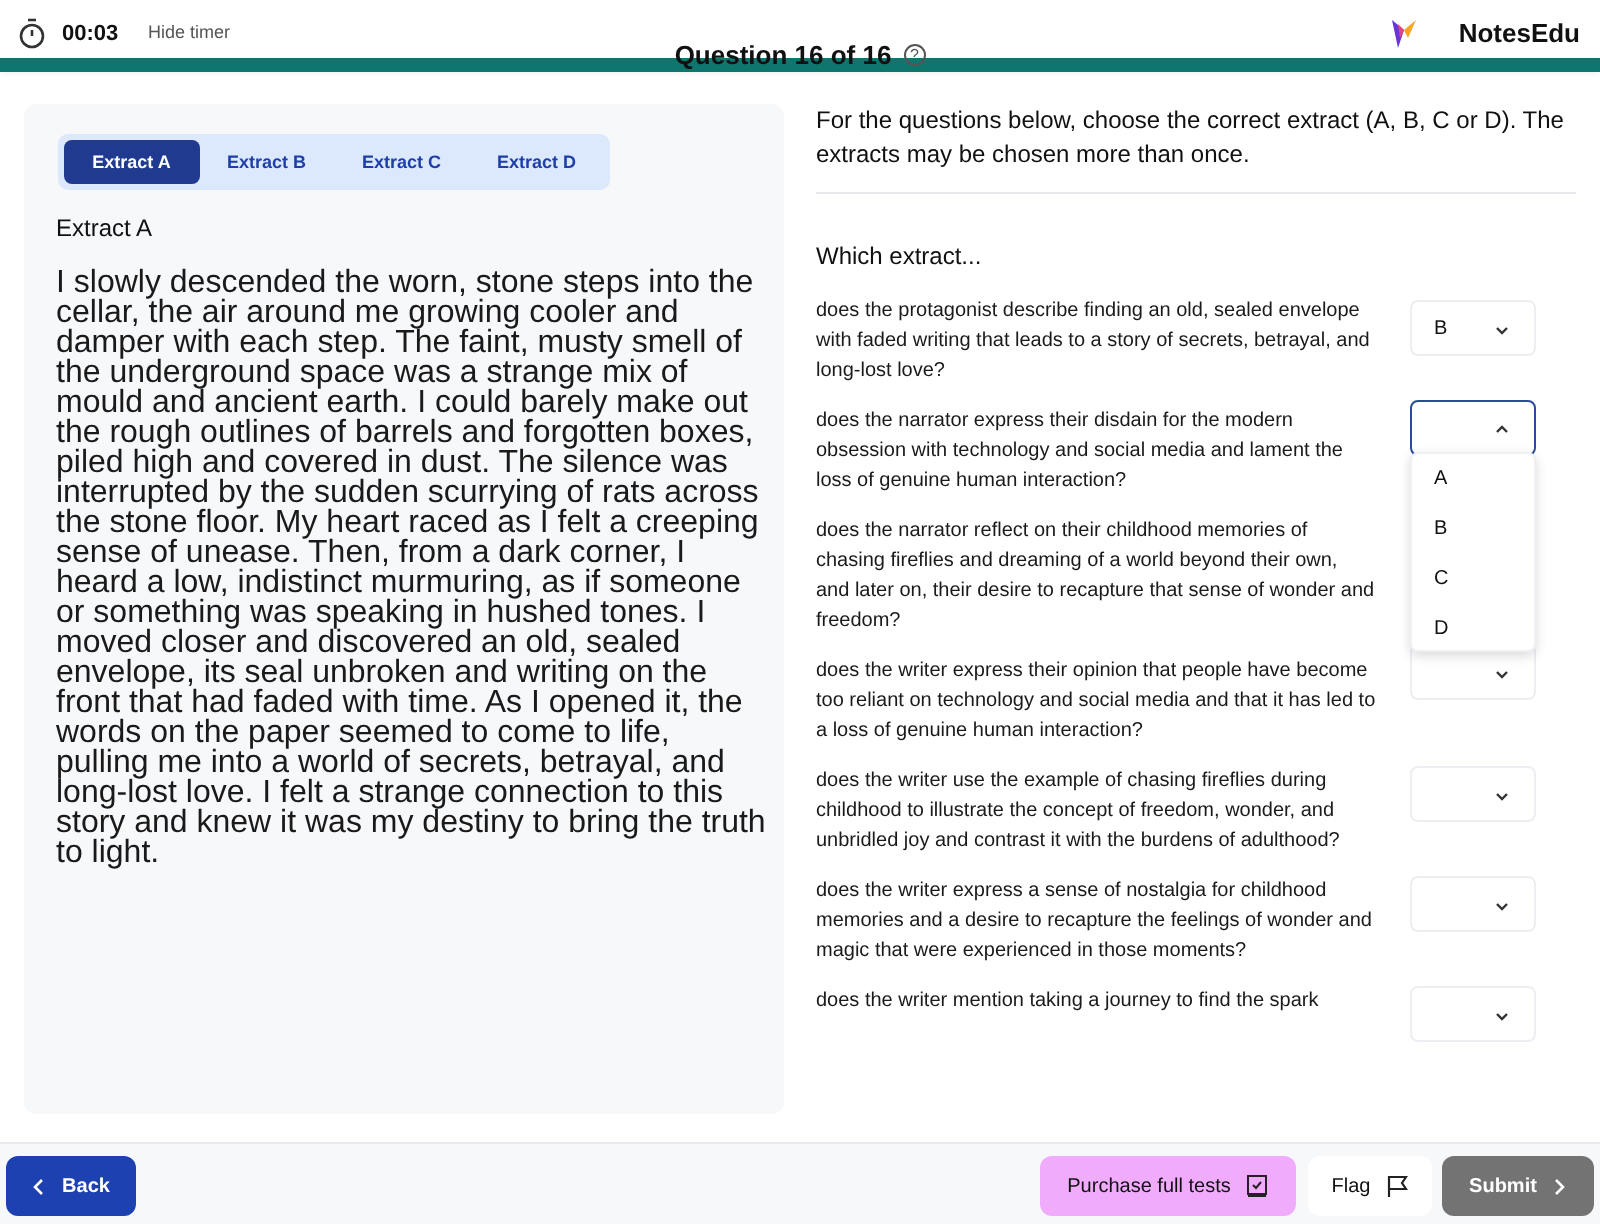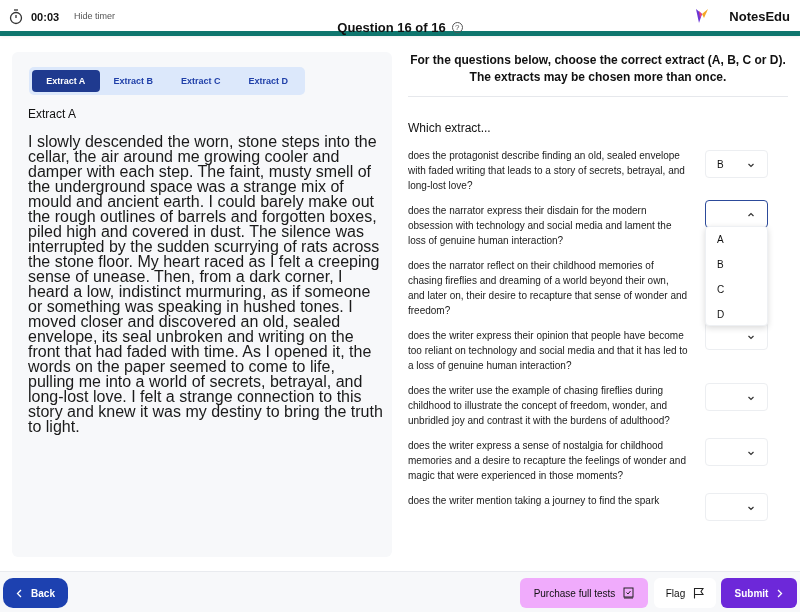--- a/index.html
+++ b/index.html
@@ -1,58 +1,58 @@
 <!DOCTYPE html>
 <html><head>
 <meta charset="utf-8">
 <style>
   * { box-sizing: border-box; margin: 0; padding: 0; }
   html, body { width: 800px; height: 612px; overflow: hidden; background: #ffffff; font-family: "Liberation Sans", sans-serif; color: #1a1a1a; }
-  .topbar { position: absolute; left: 0; top: 0; width: 800px; height: 36px; background: #fff; border-bottom: 5px solid #0f766e; box-shadow: 0 1px 3px rgba(0,0,0,0.06); }
+  .topbar { position: absolute; left: 0; top: 0; width: 800px; height: 36px; background: #fff; border-bottom: 7px solid #0f766e; box-shadow: 0 1px 3px rgba(0,0,0,0.06); }
   .timer { position: absolute; left: 9px; top: 9px; display: flex; align-items: center; gap: 8px; }
   .timer svg { width: 14px; height: 16px; }
   .timer-val { font-size: 11px; font-weight: bold; color: #111; }
   .hide-timer { position: absolute; left: 74px; top: 11px; font-size: 9px; color: #555; cursor: pointer; }
   .qtitle { position: absolute; left: 0; right: 0; top: 20px; text-align: center; font-size: 13px; font-weight: bold; color: #111; }
   .qtitle-wrap { display: inline-flex; align-items: center; gap: 6px; }
   .help-icon { width: 11px; height: 11px; border: 1px solid #555; border-radius: 50%; font-size: 8px; line-height: 9px; text-align: center; color: #555; display: inline-block; font-weight: normal; }
-  .brand { position: absolute; right: 10px; top: 9px; display: flex; align-items: flex-start; gap: 21px; }
+  .brand { position: absolute; right: 10px; top: 9px; display: flex; align-items: flex-end; gap: 21px; }
   .brand-name { font-size: 13px; font-weight: bold; color: #111; }
 
   .left-panel { position: absolute; left: 12px; top: 52px; width: 380px; height: 505px; background: #f7f8fa; border-radius: 6px; }
   .tabs { position: absolute; left: 17px; top: 15px; width: 276px; height: 28px; background: #dce8fb; border-radius: 5px; display: flex; padding: 3px; gap: 0; }
   .tab { height: 22px; font-size: 9px; font-weight: bold; color: #1f3fa8; display: flex; align-items: center; justify-content: center; border-radius: 4px; cursor: pointer; }
   .tab.active { background: #1f3a8f; color: #fff; }
   .tab:nth-child(1) { width: 68px; }
   .tab:nth-child(2) { width: 68px; }
   .tab:nth-child(3) { width: 68px; }
   .tab:nth-child(4) { width: 68px; }
   .extract-title { position: absolute; left: 16px; top: 55px; font-size: 12px; font-weight: normal; color: #111; }
   .extract-body { position: absolute; left: 16px; top: 82px; width: 356px; font-size: 16px; line-height: 15px; color: #1a1a1a; }
 
   .right-panel { position: absolute; left: 408px; top: 48px; width: 392px; height: 520px; overflow: hidden; }
-  .instructions { font-size: 12px; font-weight: bold; line-height: 17px; color: #111; width: 380px; margin-top: 4px; text-align: center; }
+  .instructions { font-size: 12px; font-weight: normal; line-height: 17px; color: #111; width: 380px; margin-top: 4px; }
   .divider { width: 380px; height: 1px; background: #e6e8ec; margin-top: 10px; }
   .which { font-size: 12px; margin-top: 24px; color: #111; }
   .qlist { margin-top: 13px; }
   .qrow { position: relative; width: 380px; }
   .qtext { width: 280px; font-size: 10px; line-height: 15px; color: #1a1a1a; }
   .select { position: absolute; left: 297px; width: 63px; height: 28px; background: #fff; border: 1px solid #eceef1; border-radius: 4px; cursor: pointer; }
   .select .val { position: absolute; left: 11px; top: 8px; font-size: 10px; font-weight: normal; color: #111; }
   .select .chev { position: absolute; right: 12px; top: 10px; width: 8px; height: 8px; }
   .select.open { border: 1.5px solid #2c4a9a; }
   .dropdown { position: absolute; left: 705px; top: 226px; width: 63px; height: 100px; background: #fff; border-radius: 4px; box-shadow: 0 2px 6px rgba(0,0,0,0.15); border: 1px solid #eef0f3; }
   .dd-item { height: 25px; font-size: 10px; padding-left: 11px; line-height: 25px; color: #111; cursor: pointer; }
 
   .footer { position: absolute; left: 0; top: 571px; width: 800px; height: 41px; background: #f7f8fa; border-top: 1px solid #e9ebef; }
   .btn { position: absolute; height: 30px; border-radius: 6px; font-size: 10px; font-weight: bold; display: flex; align-items: center; justify-content: center; gap: 8px; cursor: pointer; }
-  .btn-back { left: 3px; top: 6px; width: 65px; background: #1d41b0; color: #fff; border-radius: 10px; }
+  .btn-back { left: 3px; top: 6px; width: 65px; background: #1d41b0; color: #fff; }
   .btn-purchase { left: 520px; top: 6px; width: 128px; background: #f0abfc; color: #111; font-weight: normal; }
   .btn-flag { left: 654px; top: 6px; width: 62px; background: #fff; color: #111; font-weight: normal; }
-  .btn-submit { left: 721px; top: 6px; width: 76px; background: #6d28d9; color: #fff; }
+  .btn-submit { left: 721px; top: 6px; width: 76px; background: #737373; color: #fff; }
 </style>
 </head>
 <body>
 
 <div class="topbar">
   <div class="timer">
     <svg viewBox="0 0 14 16">
         <line x1="5" y1="1" x2="9" y2="1" stroke="#333" stroke-width="1.3"></line>
         <circle cx="7" cy="9" r="5.5" fill="none" stroke="#333" stroke-width="1.3"></circle>
         <line x1="7" y1="9" x2="7" y2="6" stroke="#333" stroke-width="1.3"></line>

